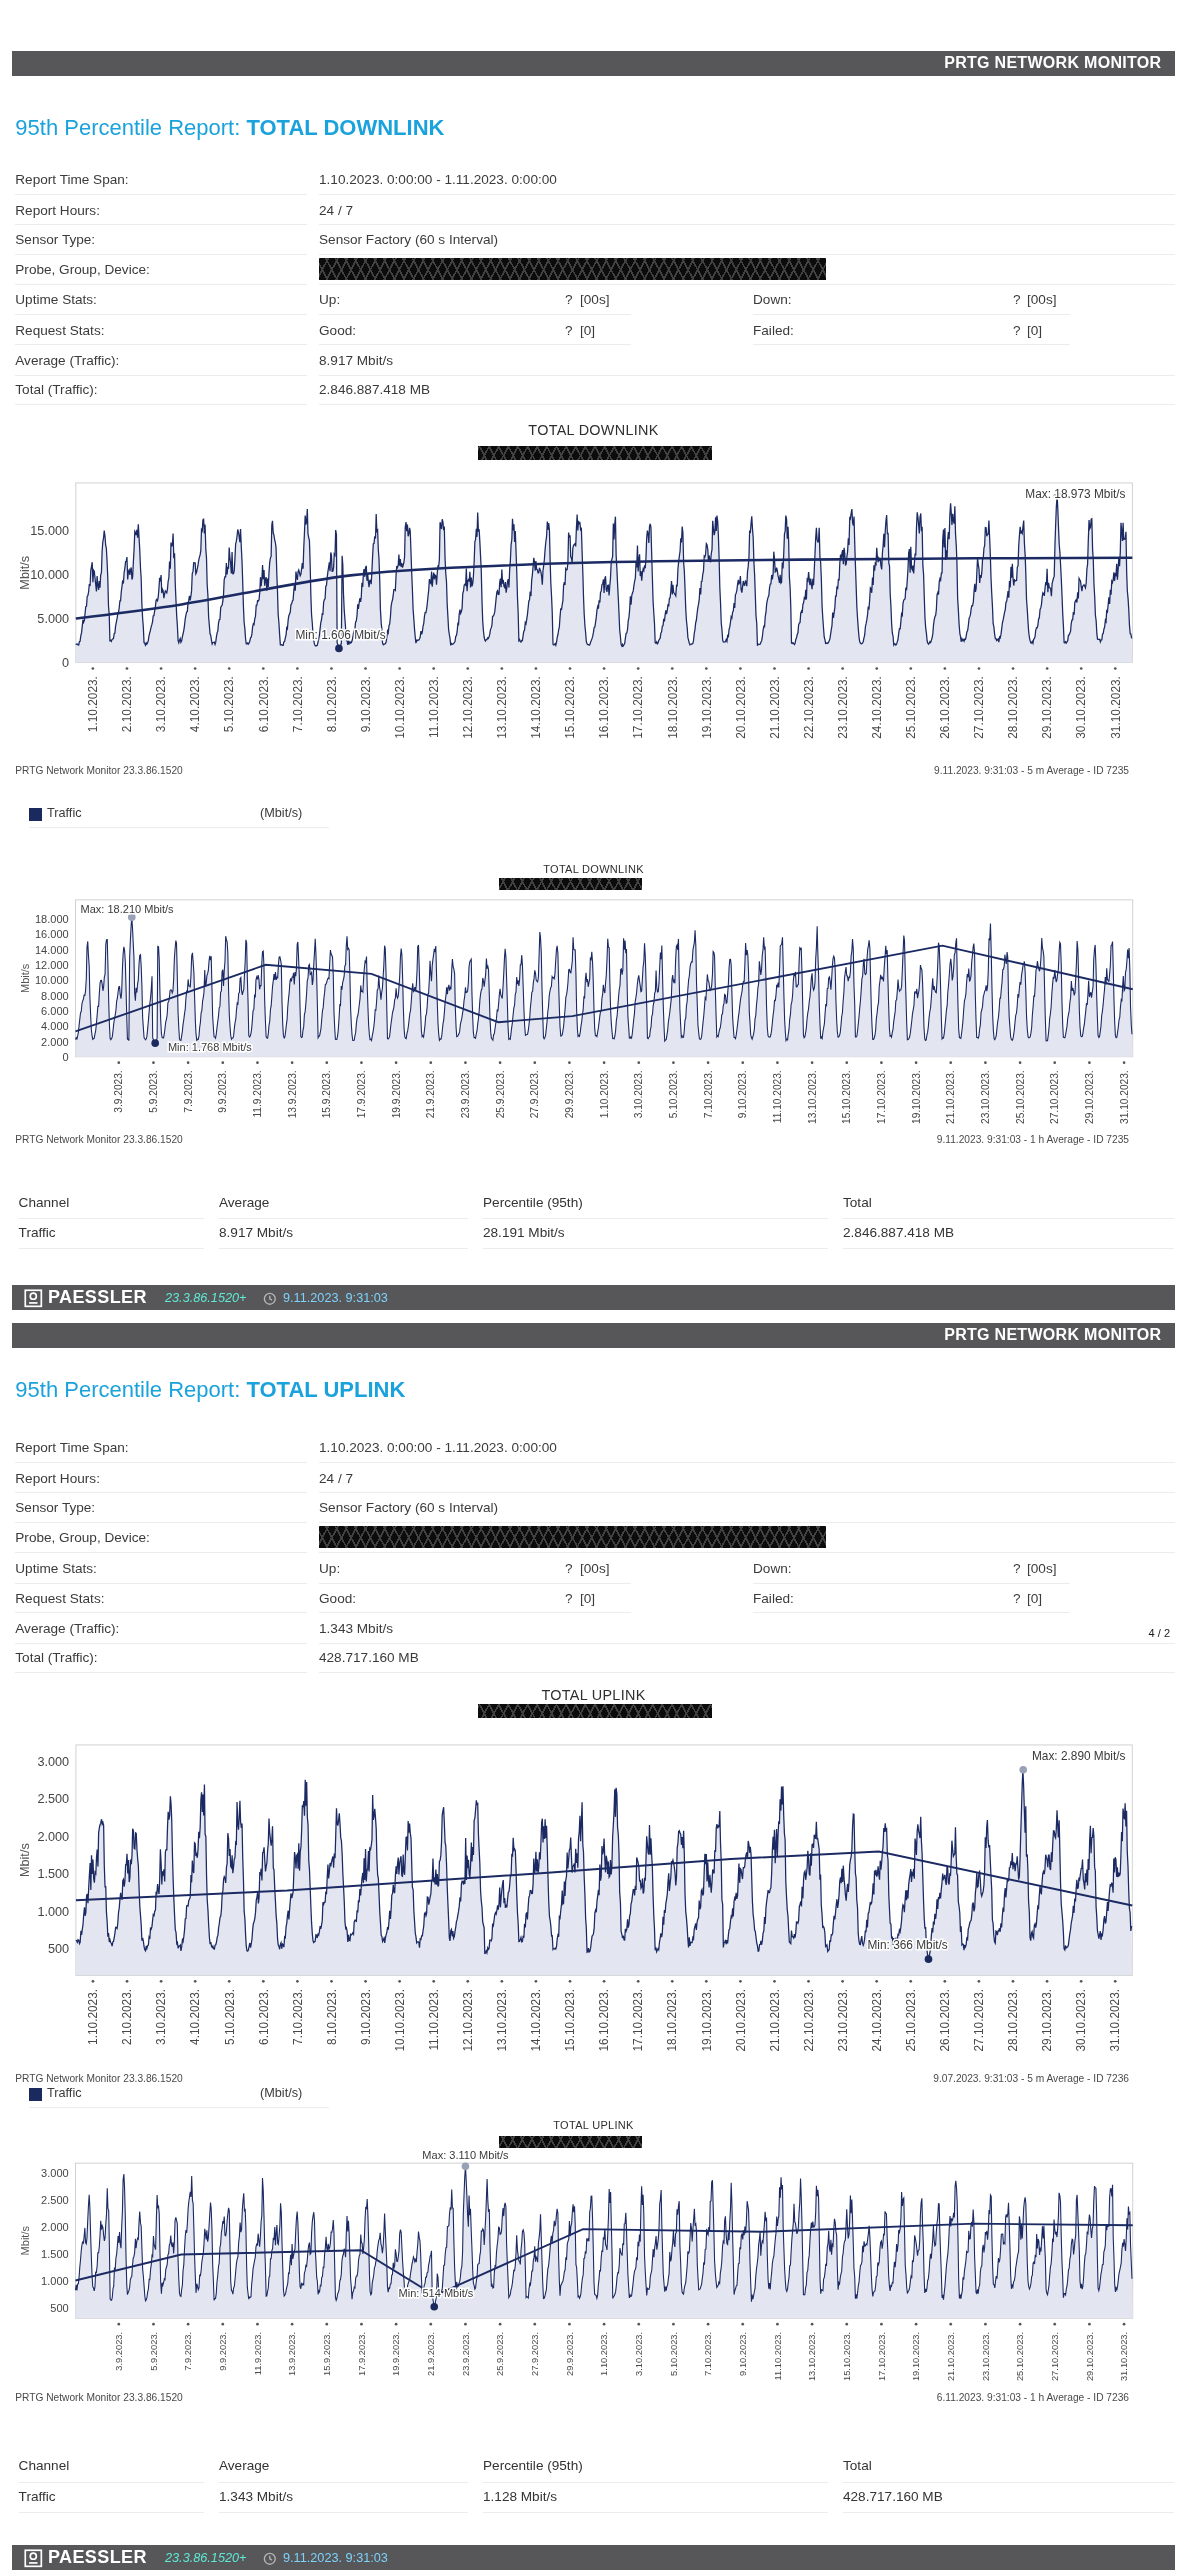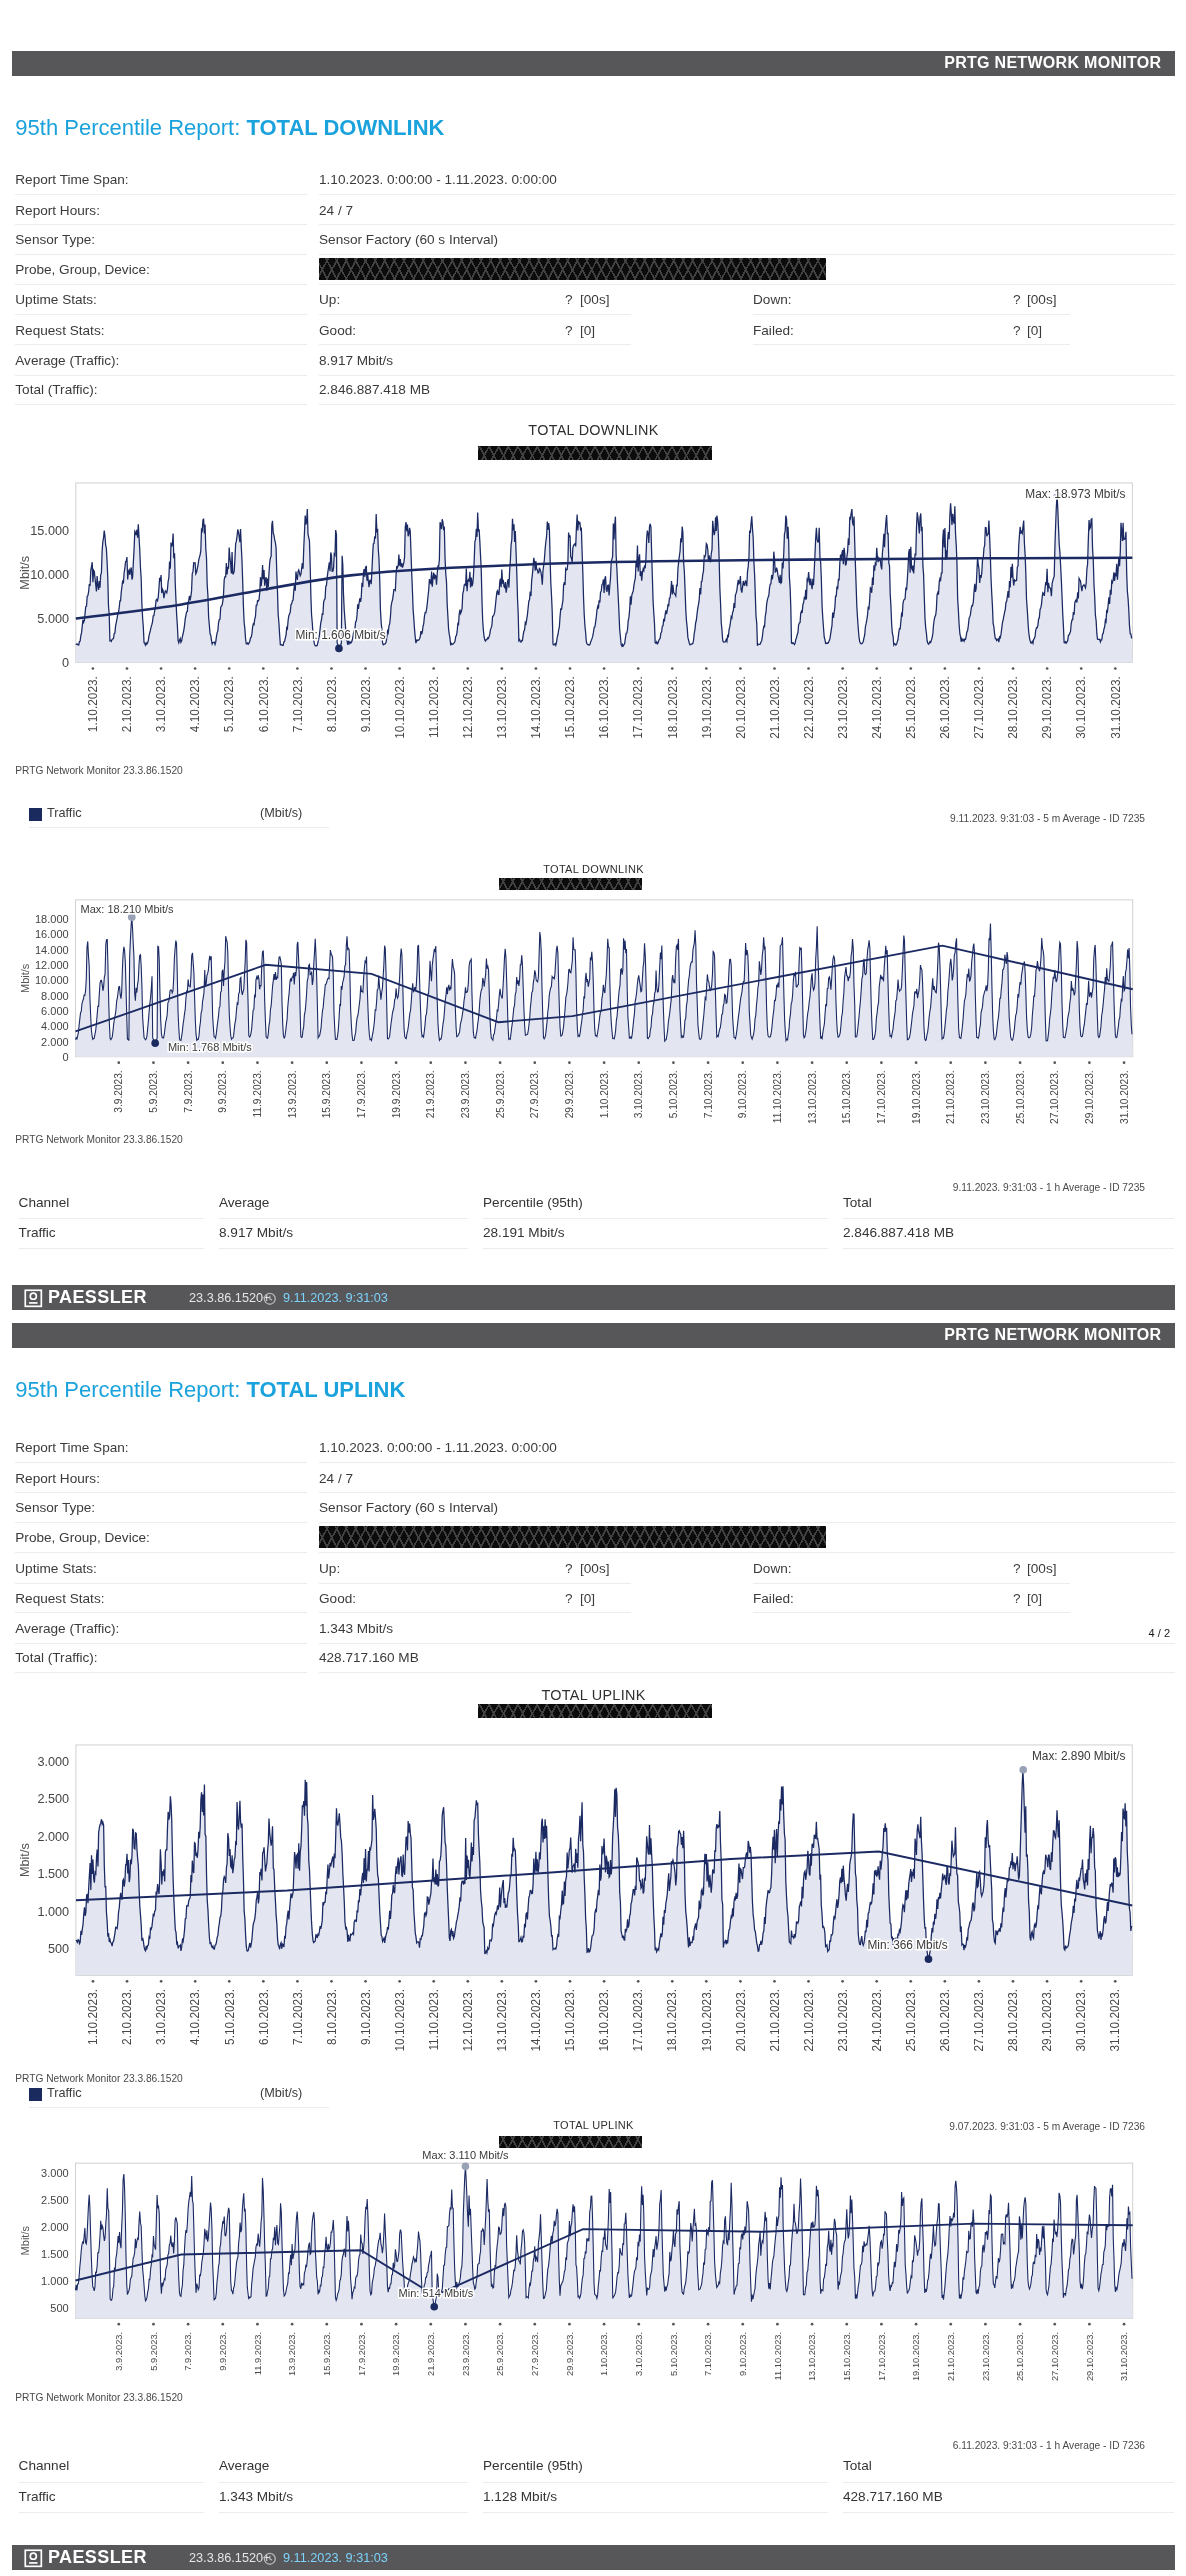--- a/index.html
+++ b/index.html
@@ -9,27 +9,27 @@
   .bartext{position:absolute;right:13.6px;top:3.4px;color:#fff;font-weight:bold;font-size:16px;letter-spacing:0.3px;}
   .rtitle{left:15.3px;font-size:22px;color:#1aa2dc;}
   .rtitle b{font-weight:bold;}
   .lbl,.val{font-size:13.6px;color:#3b3b3b;white-space:nowrap;}
   .hline{height:0;border-top:1.7px solid #ececec;}
   .redact{background-color:#0c0c0c;
     background-image:repeating-linear-gradient(62deg,transparent 0 6.8px,#414141 6.8px 8.5px),
                      repeating-linear-gradient(-62deg,transparent 0 6.8px,#414141 6.8px 8.5px);}
   .ctitle{left:0;width:1187px;text-align:center;color:#2f2f2f;letter-spacing:0.3px;white-space:nowrap;}
   .cfoot{font-size:10.2px;color:#4a4a4a;white-space:nowrap;}
-  .cfoot.right{left:704px;width:441px;text-align:right;margin-top:48px;}
+  .cfoot.right{left:688px;width:441px;text-align:right;}
   .lsq{width:12.7px;height:12.7px;background:#1b2a5e;}
   .legtext{font-size:12.7px;color:#3b3b3b;}
   .chan{font-size:13.6px;color:#343434;white-space:nowrap;}
   .chart{position:absolute;left:0;}
   .fbrand{position:absolute;left:36px;top:1.7px;color:#fff;font-weight:bold;font-size:18px;letter-spacing:0.4px;}
-  .fver{position:absolute;left:177px;top:6px;color:#e5e5e5;font-size:12.7px;}
+  .fver{position:absolute;left:153px;top:6px;color:#5eead4;font-size:12.7px;font-style:italic;}
   .ftime{position:absolute;left:271px;top:6px;color:#7dd3fc;font-size:12.7px;}
   .pgind{font-size:11px;color:#1a1a1a;text-align:right;}
 </style>
 </head>
 <body>
 
 <div class="page">
 
   <div class="abs bar" style="top:51px">
     <span class="bartext">PRTG NETWORK MONITOR</span>

